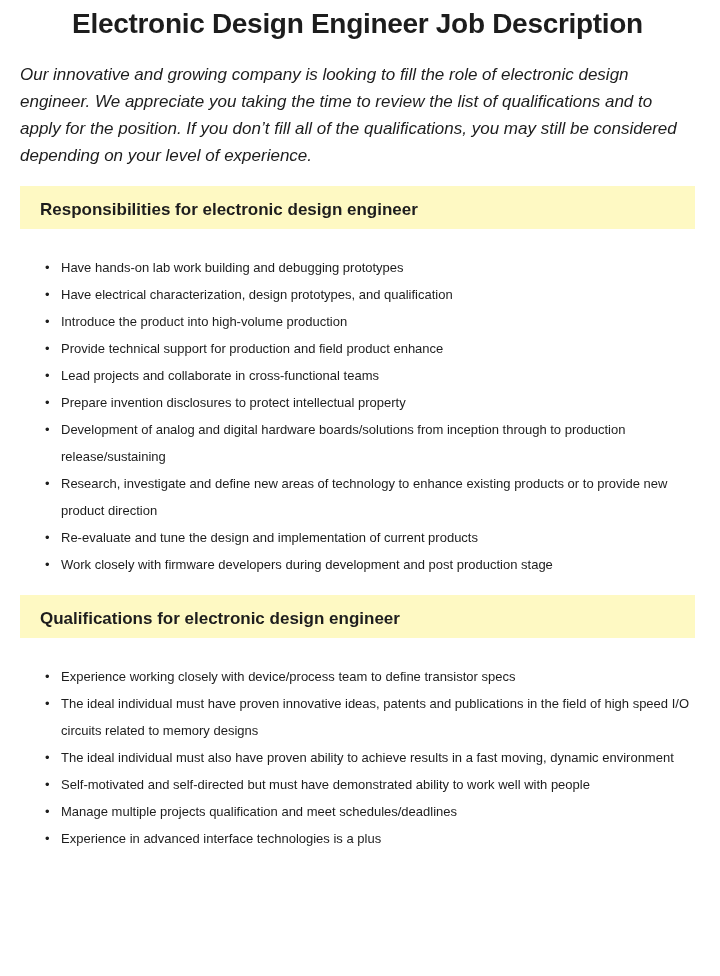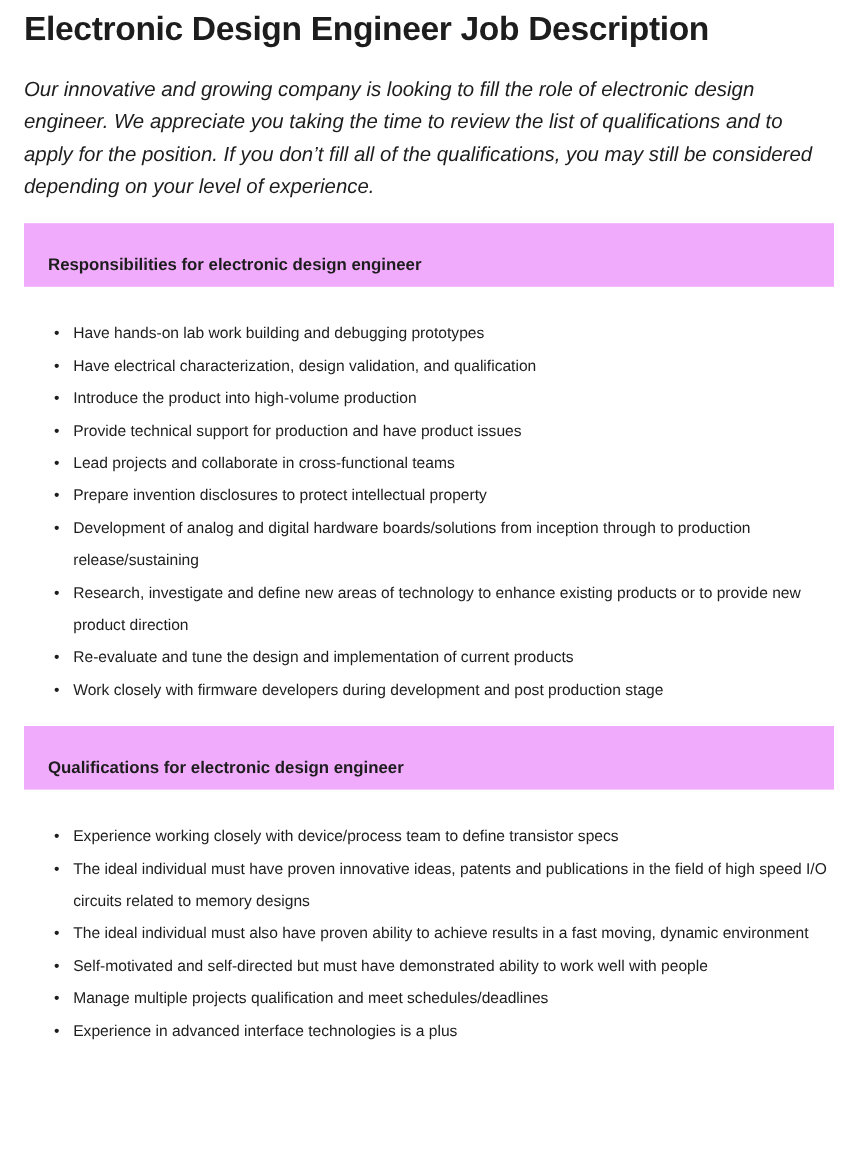--- a/index.html
+++ b/index.html
@@ -15,35 +15,36 @@
     color: #1d1d1d;
     overflow: hidden;
   }
   .page {
     padding: 0 25px 0 20px;
   }
   h1.title {
     font-size: 28px;
     line-height: 34px;
     font-weight: bold;
+    text-align: center;
     margin: 7px 0 0 0;
     letter-spacing: -0.3px;
   }
   p.intro {
     font-size: 17px;
     line-height: 27px;
     margin: 20px 0 0 0;
     font-style: italic;
   }
   .section-bar {
-    background: #f0abfc;
-    font-size: 14px;
+    background: #fef9c3;
+    font-size: 17px;
     line-height: 20px;
     font-weight: bold;
-    padding: 24px 10px 9px 20px;
+    padding: 14px 10px 9px 20px;
     margin-top: 17px;
   }
   ul.bullets {
     list-style: none;
     margin: 25px 0 0 0;
     padding: 0 0 0 25px;
     font-size: 13px;
     line-height: 27px;
   }
   ul.bullets li {
@@ -63,23 +64,23 @@
 <main class="page">
 
   <h1 class="title">Electronic Design Engineer Job Description</h1>
 
   <p class="intro">Our innovative and growing company is looking to fill the role of electronic design engineer. We appreciate you taking the time to review the list of qualifications and to apply for the position. If you don’t fill all of the qualifications, you may still be considered depending on your level of experience.</p>
 
   <section>
     <header class="section-bar">Responsibilities for electronic design engineer</header>
     <ul class="bullets">
         <li>Have hands-on lab work building and debugging prototypes</li>
-        <li>Have electrical characterization, design validation, and qualification</li>
+        <li>Have electrical characterization, design prototypes, and qualification</li>
         <li>Introduce the product into high-volume production</li>
-        <li>Provide technical support for production and have product issues</li>
+        <li>Provide technical support for production and field product enhance</li>
         <li>Lead projects and collaborate in cross-functional teams</li>
         <li>Prepare invention disclosures to protect intellectual property</li>
         <li>Development of analog and digital hardware boards/solutions from inception through to production release/sustaining</li>
         <li>Research, investigate and define new areas of technology to enhance existing products or to provide new product direction</li>
         <li>Re-evaluate and tune the design and implementation of current products</li>
         <li>Work closely with firmware developers during development and post production stage</li>
       </ul>
   </section>
 
   <section>

